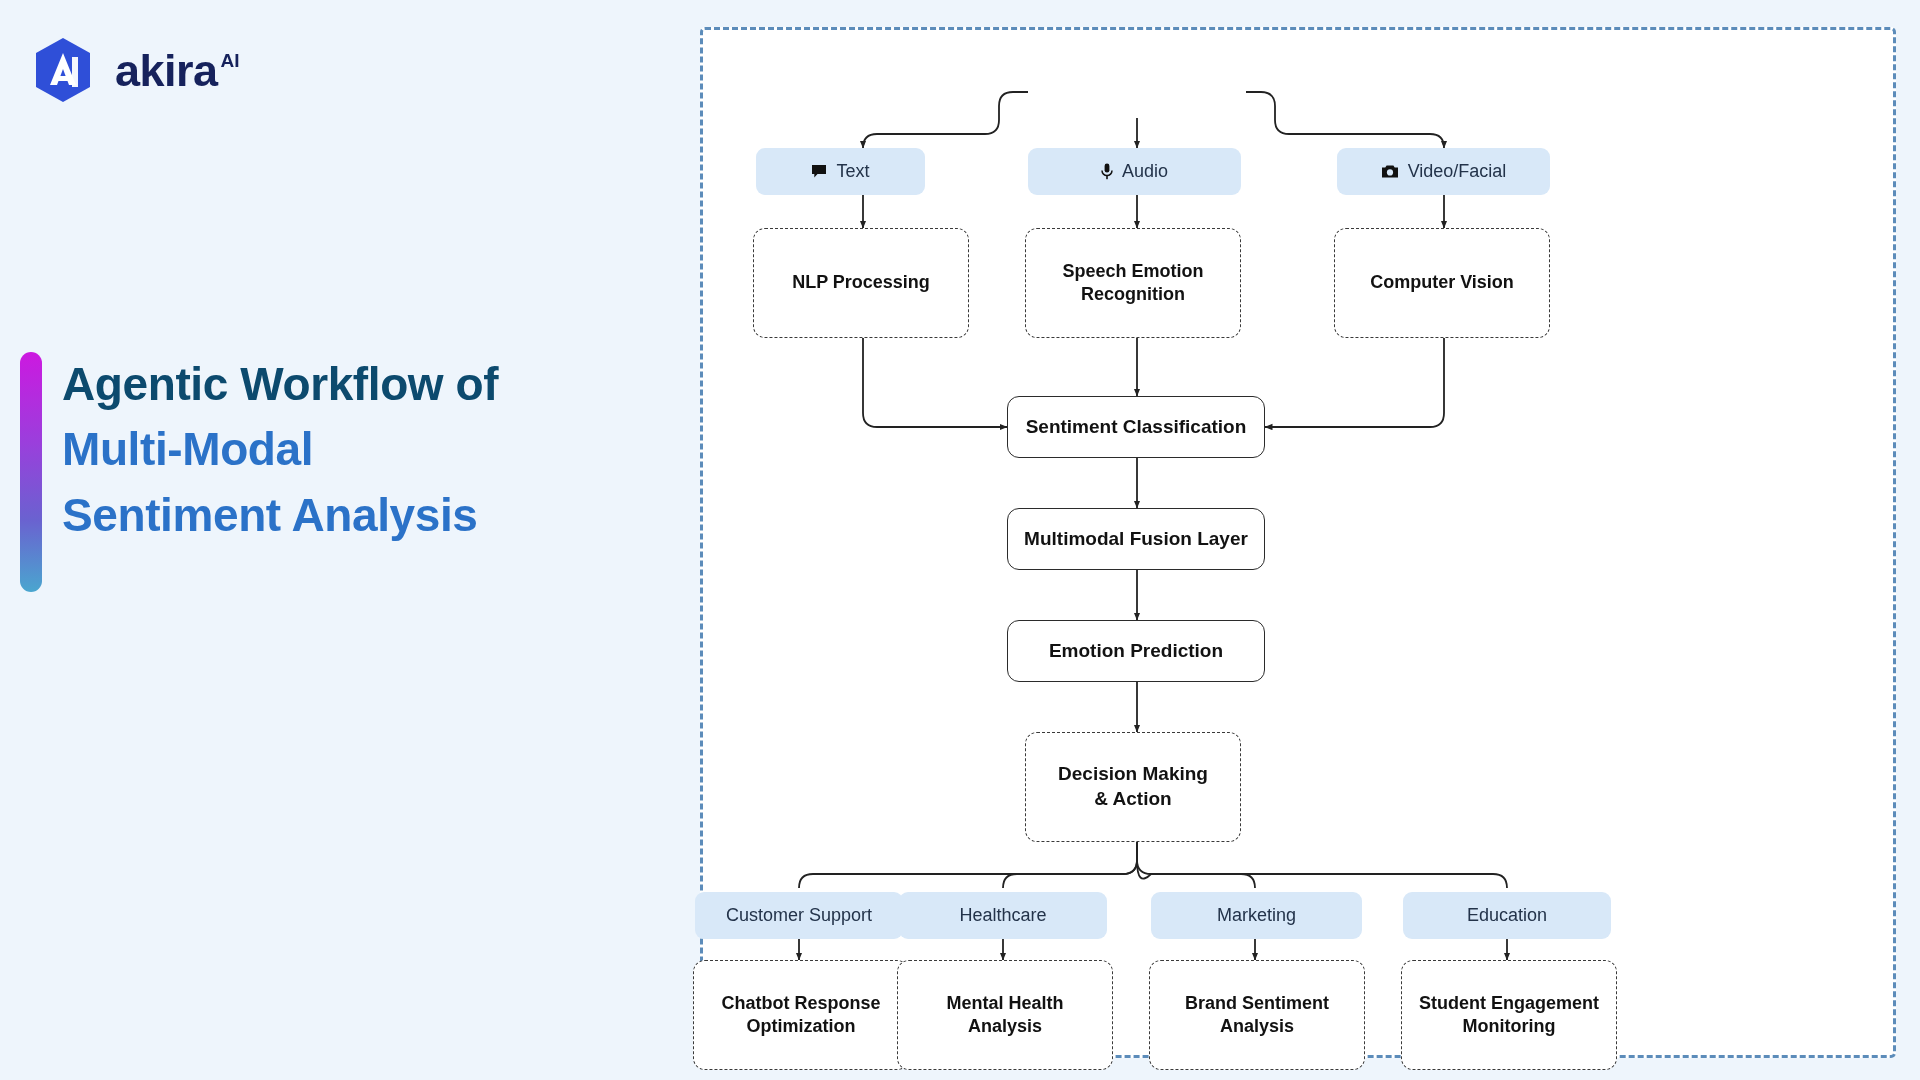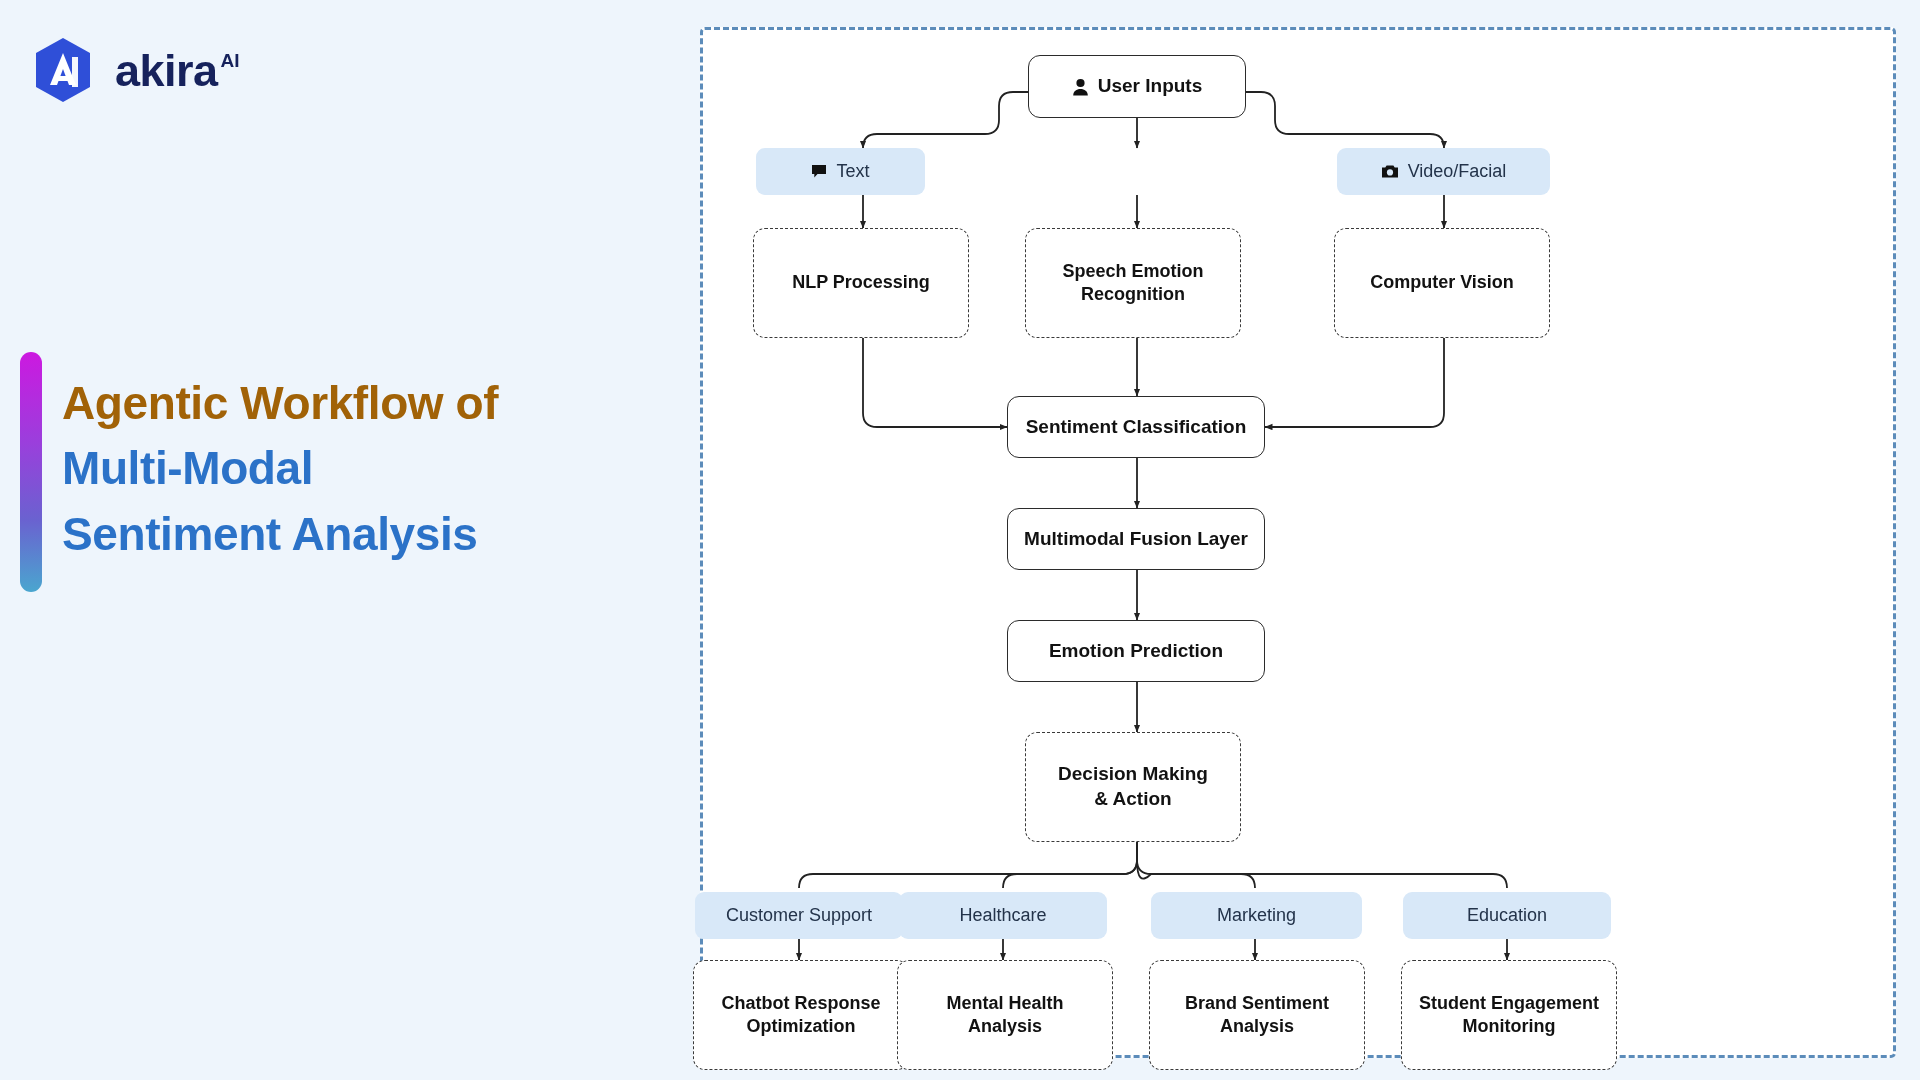--- a/index.html
+++ b/index.html
@@ -18,21 +18,21 @@
   .logo-text{display:flex;align-items:flex-start;}
   .logo-word{font-size:45px;font-weight:700;color:#16225c;letter-spacing:-0.5px;line-height:1;}
   .logo-sup{font-size:19px;font-weight:700;color:#16225c;margin-top:2px;margin-left:3px;}
 
   .headline{position:absolute;left:62px;top:352px;width:600px;}
   .accent-bar{
     position:absolute;left:20px;top:352px;width:22px;height:240px;border-radius:11px;
     background:linear-gradient(180deg,#cc19e0 0%,#9a3fdc 38%,#6a62d0 70%,#4aa6cf 100%);
   }
   .hl-line{font-size:46px;font-weight:700;line-height:1.42;letter-spacing:-0.4px;}
-  .hl-1{color:#a16207;margin-top:19px;}
+  .hl-1{color:#0c4a6e;}
   .hl-2,.hl-3{color:#2b72c8;}
 
   
   .frame{
     position:absolute;left:700px;top:27px;width:1190px;height:1025px;
     border:3px dashed #5c8cba;border-radius:5px;background:#ffffff;
   }
   .canvas{position:absolute;inset:0;}
   svg.wires{position:absolute;left:0;top:0;width:1190px;height:1025px;overflow:visible;}
 
@@ -140,37 +140,38 @@
           <path d="M434,812 L434,830 Q434,858 448,844 L538,844 Q552,844 552,858"></path>
           <path d="M434,812 L434,830 Q434,844 448,844 L790,844 Q804,844 804,858"></path>
 
           <path d="M96,909 L96,930" marker-end="url(#ah)"></path>
           <path d="M300,909 L300,930" marker-end="url(#ah)"></path>
           <path d="M552,909 L552,930" marker-end="url(#ah)"></path>
           <path d="M804,909 L804,930" marker-end="url(#ah)"></path>
         </g>
       </svg>
 
-      <div class="node solid" id="n-user">
-        <span class="ico">
-          <svg width="17" height="18" viewBox="0 0 17 18">
-              <circle cx="8.5" cy="5" r="4.1" fill="#111"></circle>
-              <path d="M1.2 17.5c0-4 3.3-6.4 7.3-6.4s7.3 2.4 7.3 6.4z" fill="#111"></path>
-            </svg>
-        </span>
-        <span class="lbl">User Inputs</span>
-      </div>
 
       <div class="node pill" id="p-text">
         <span class="ico">
           <svg width="16" height="15" viewBox="0 0 16 15">
               <path d="M1 1h14v9H6.5L3.3 13.4V10H1z" fill="#111"></path>
             </svg>
         </span>
         <span class="lbl">Text</span>
+      </div>
+      <div class="node pill" id="p-audio">
+        <span class="ico">
+          <svg width="12" height="17" viewBox="0 0 12 17">
+              <rect x="3.6" y="0.6" width="4.8" height="9" rx="2.4" fill="#111"></rect>
+              <path d="M1 7.6a5 5 0 0 0 10 0" stroke="#111" stroke-width="1.5" fill="none"></path>
+              <rect x="5.2" y="12.2" width="1.6" height="4" fill="#111"></rect>
+            </svg>
+        </span>
+        <span class="lbl">Audio</span>
       </div>
       <div class="node pill" id="p-video">
         <span class="ico">
           <svg width="18" height="15" viewBox="0 0 18 15">
               <path d="M1 3.6h3.3l1.3-2h6.8l1.3 2H17v10H1z" fill="#111"></path>
               <circle cx="9" cy="8.4" r="3.1" fill="#d8e8f8"></circle>
             </svg>
         </span>
         <span class="lbl">Video/Facial</span>
       </div>

